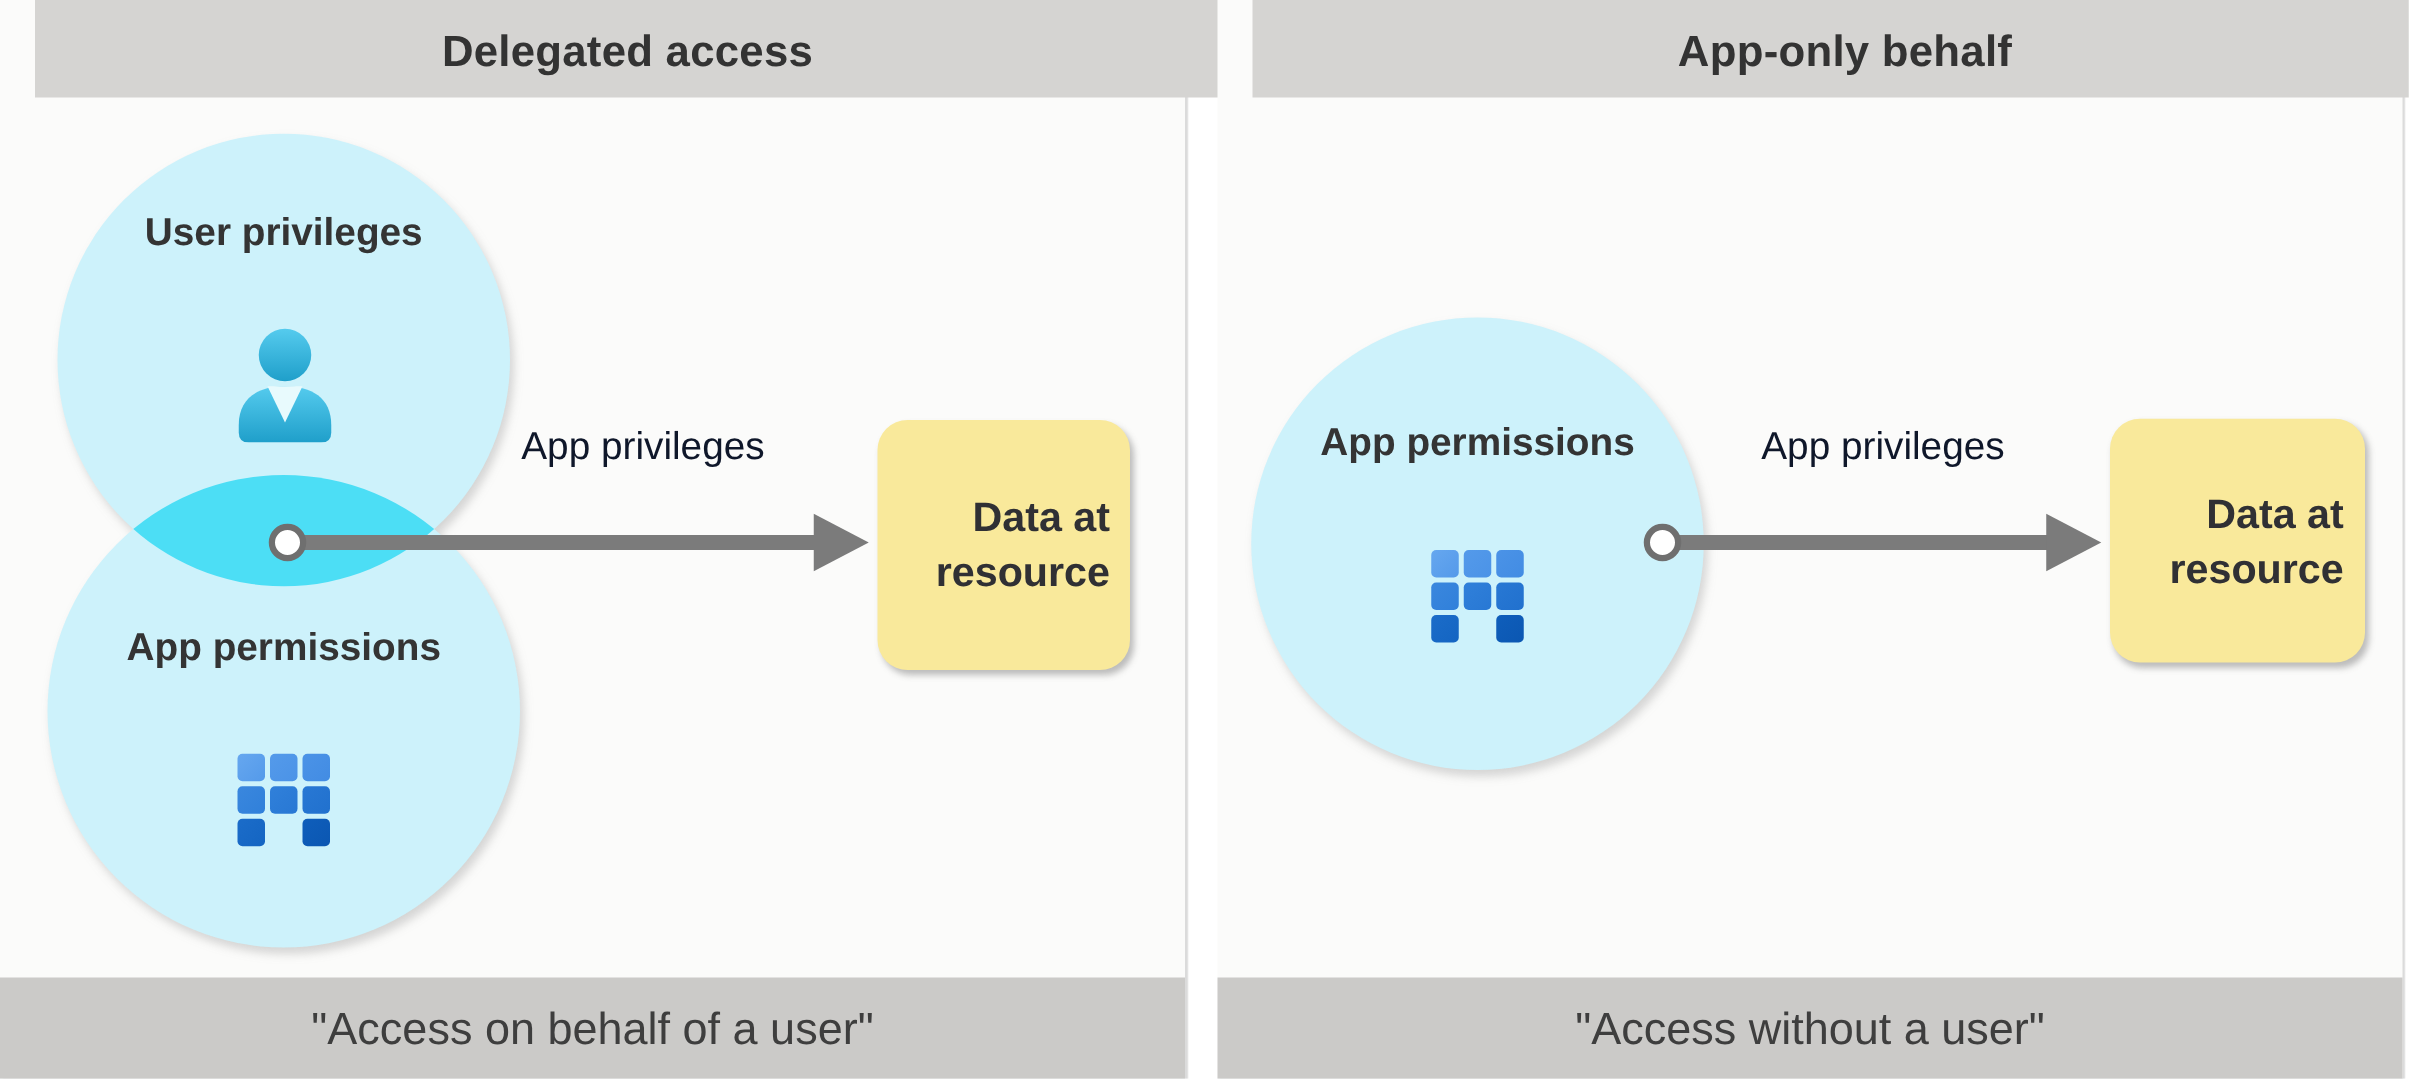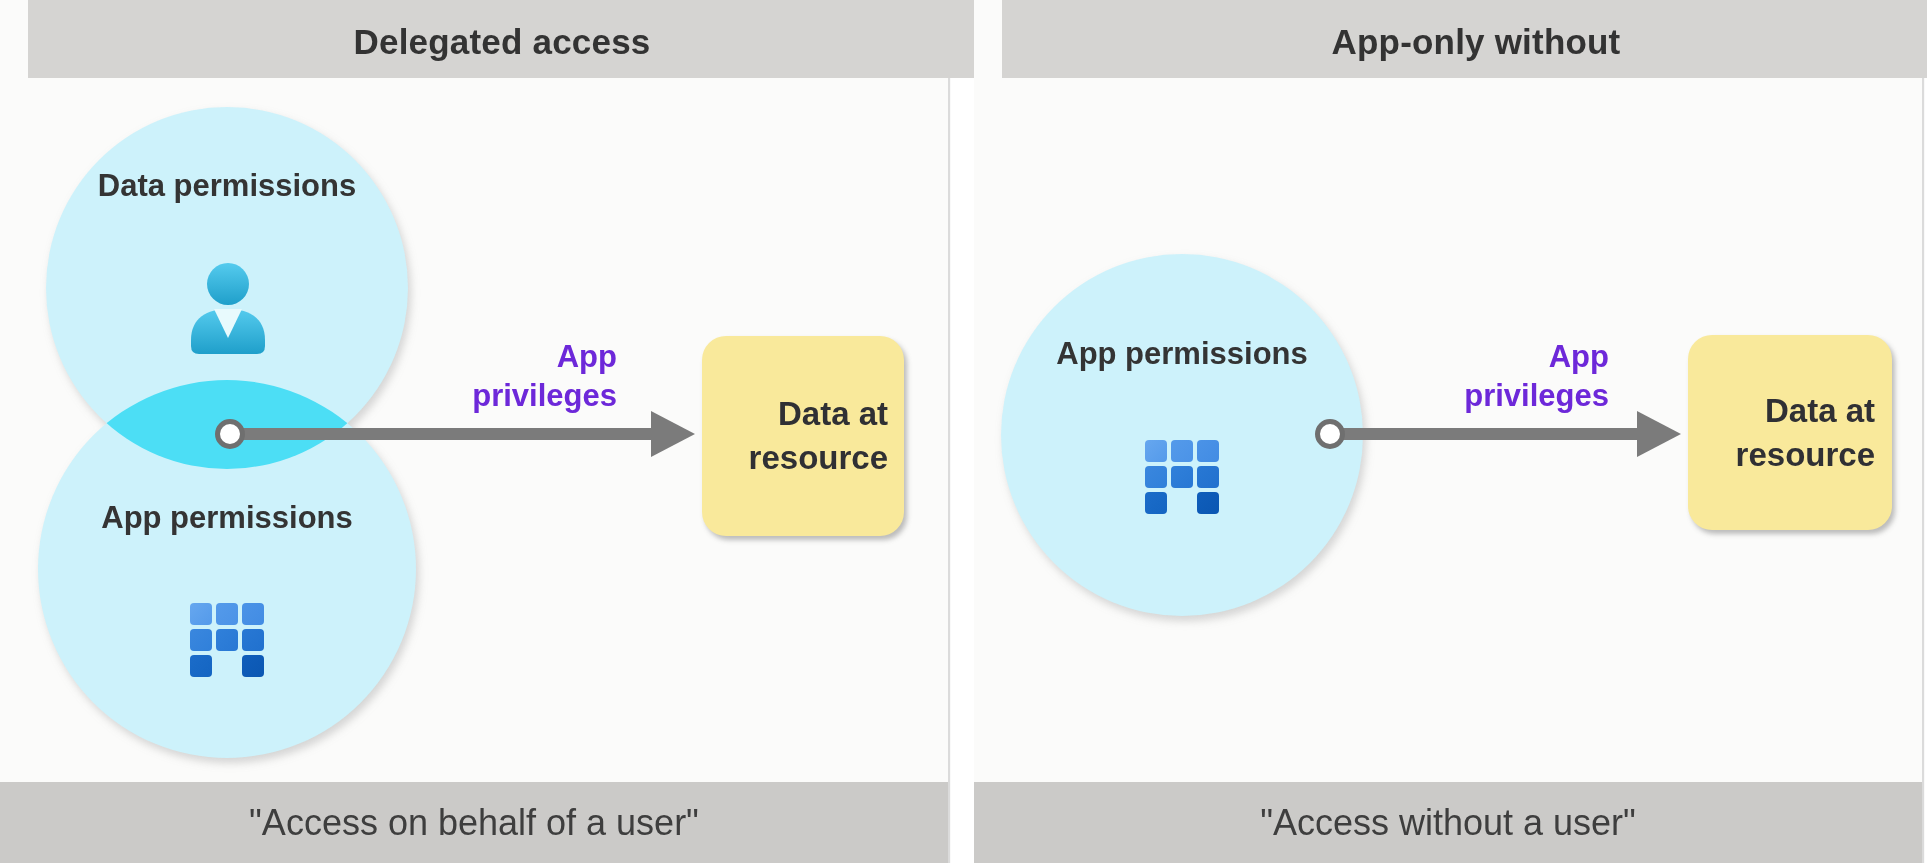--- a/index.html
+++ b/index.html
@@ -15,22 +15,22 @@
   .hdr{position:absolute;left:0;top:0;width:100%;height:78px;background:#d5d4d2;
        display:flex;align-items:center;justify-content:center;margin-left:28px;}
   .hdr-title{font-size:35px;font-weight:700;color:#333333;letter-spacing:.2px;margin-top:6px;}
   .ftr{position:absolute;left:0;bottom:0;width:100%;height:81px;background:#cbcac8;
        display:flex;align-items:center;justify-content:center;}
   .ftr-caption{font-size:36px;font-weight:300;color:#3e3e3e;}
   .venn-svg{position:absolute;left:0;top:0;pointer-events:none;
             filter:drop-shadow(3px 5px 4px rgba(110,110,110,.28));}
   .circle-label{position:absolute;width:300px;text-align:center;
                 font-size:31px;font-weight:700;color:#343434;line-height:40px;}
-  .arrow-label{position:absolute;width:200px;text-align:right;
-               font-size:31px;font-weight:700;color:#6d28d9;line-height:39px;}
+  .arrow-label{position:absolute;width:200px;text-align:left;
+               font-size:31px;font-weight:400;color:#0f172a;line-height:39px;}
   .arrow-line{position:absolute;height:12px;background:#7b7b7b;top:428px;}
   .arrow-head{position:absolute;width:0;height:0;top:411px;
               border-top:23px solid transparent;border-bottom:23px solid transparent;
               border-left:44px solid #7b7b7b;}
   .connector-dot{position:absolute;width:20px;height:20px;background:#ffffff;
                  border:5px solid #6f6f6f;border-radius:50%;top:419px;}
   .resource-box{position:absolute;background:#f9e99b;border-radius:24px;
                 box-shadow:3px 4px 5px rgba(110,110,110,.45);
                 display:flex;align-items:center;justify-content:center;}
   .resource-label{font-size:33px;font-weight:700;color:#303034;text-align:right;
@@ -61,21 +61,21 @@
     <defs>
       <clipPath id="clipTop">
           <circle cx="227" cy="288" r="181"></circle>
         </clipPath>
     </defs>
     <circle cx="227" cy="288" r="181" fill="#cdf2fb"></circle>
     <circle cx="227" cy="569" r="189" fill="#cdf2fb"></circle>
     <circle cx="227" cy="569" r="189" fill="#4cdef5" clip-path="url(#clipTop)"></circle>
   </svg>
 
-  <div class="circle-label" style="left:77px;top:166px;">Data permissions</div>
+  <div class="circle-label" style="left:77px;top:166px;">User privileges</div>
 
   <svg class="person-svg" style="left:186px;top:262px;" width="84" height="92" viewBox="0 0 84 92">
     <defs>
       <linearGradient id="pg" x1="0" y1="0" x2="0" y2="1">
         <stop offset="0" stop-color="#55cbee"></stop>
           <stop offset="1" stop-color="#1f9fca"></stop>
       </linearGradient>
     </defs>
     <circle cx="42" cy="22" r="21" fill="url(#pg)"></circle>
     <path d="M13,92 L71,92 Q79,92 79,84 L79,78 C79,56 63,47 42,47 C21,47 5,56 5,78 L5,84 Q5,92 13,92 Z" fill="url(#pg)"></path>
@@ -105,21 +105,21 @@
     <div class="resource-label">Data at resource</div>
   </div>
 
   <div class="ftr">
     <div class="ftr-caption">"Access on behalf of a user"</div>
   </div>
 </div>
 
 <div class="panel right">
   <div class="hdr">
-    <div class="hdr-title">App-only without</div>
+    <div class="hdr-title">App-only behalf</div>
   </div>
 
   <svg class="venn-svg" width="948" height="863">
     <circle cx="208" cy="435" r="181" fill="#cdf2fb"></circle>
   </svg>
 
   <div class="circle-label" style="left:58px;top:334px;">App permissions</div>
 
   <div class="grid-icon" style="left:171px;top:440px;">
     <span class="g1"></span>

